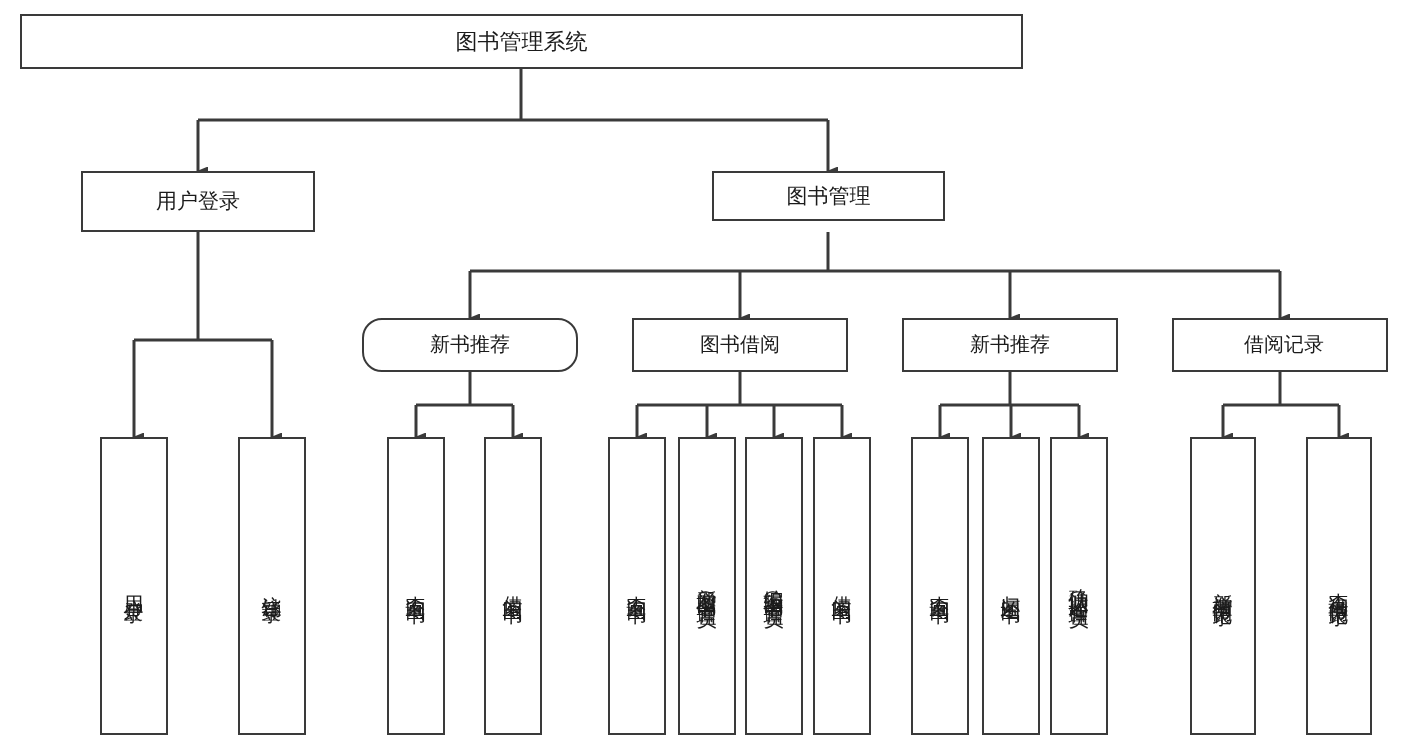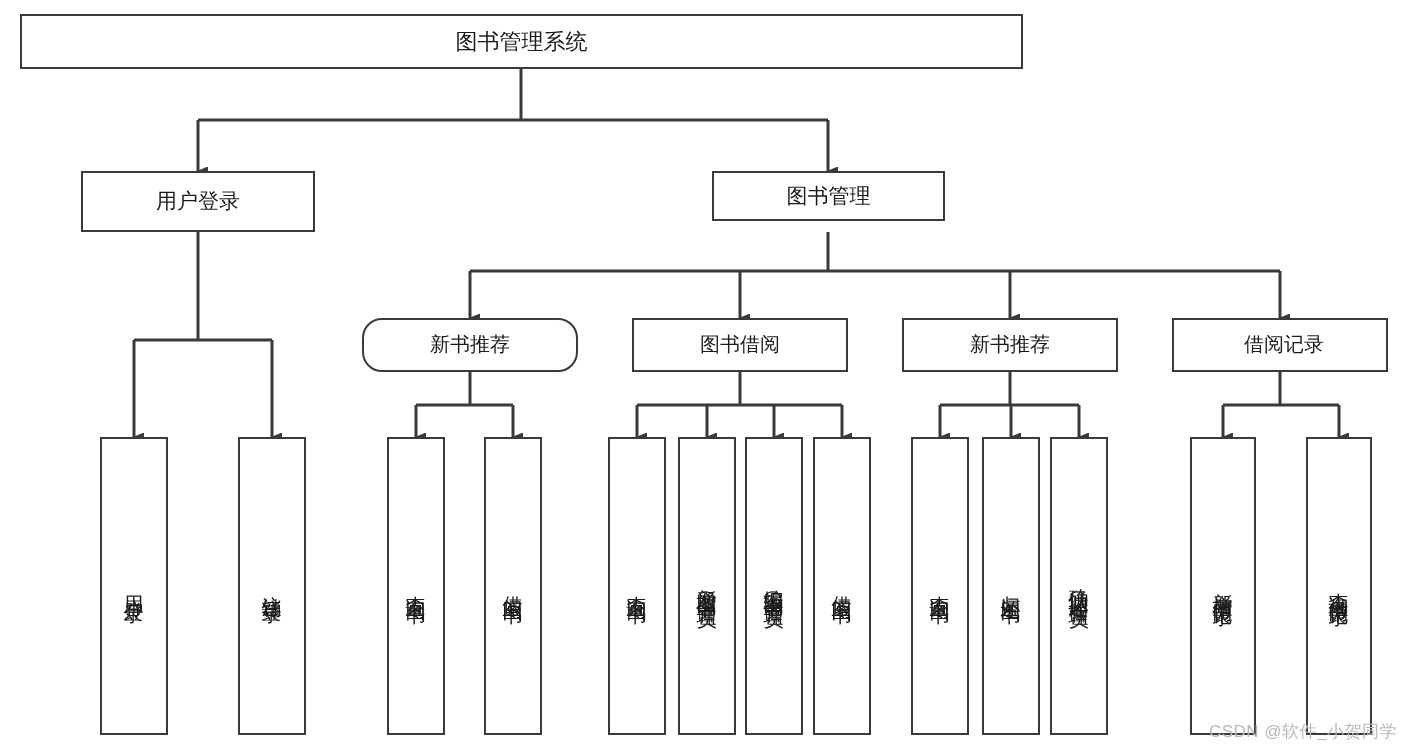--- a/index.html
+++ b/index.html
@@ -184,14 +184,13 @@
         <span class="node-label">确认归还（管理员）</span>
       </div>
       <div class="node leaf" style="left: 1190px; top: 437px; width: 66px; height: 298px;">
         <span class="node-label">新增借阅记录</span>
       </div>
       <div class="node leaf" style="left: 1306px; top: 437px; width: 66px; height: 298px;">
         <span class="node-label">查询借阅记录</span>
       </div>
     </div>
 
-  <div class="watermark">CSDN @软件_小贺同学</div>
 </div>
 
 </body></html>

